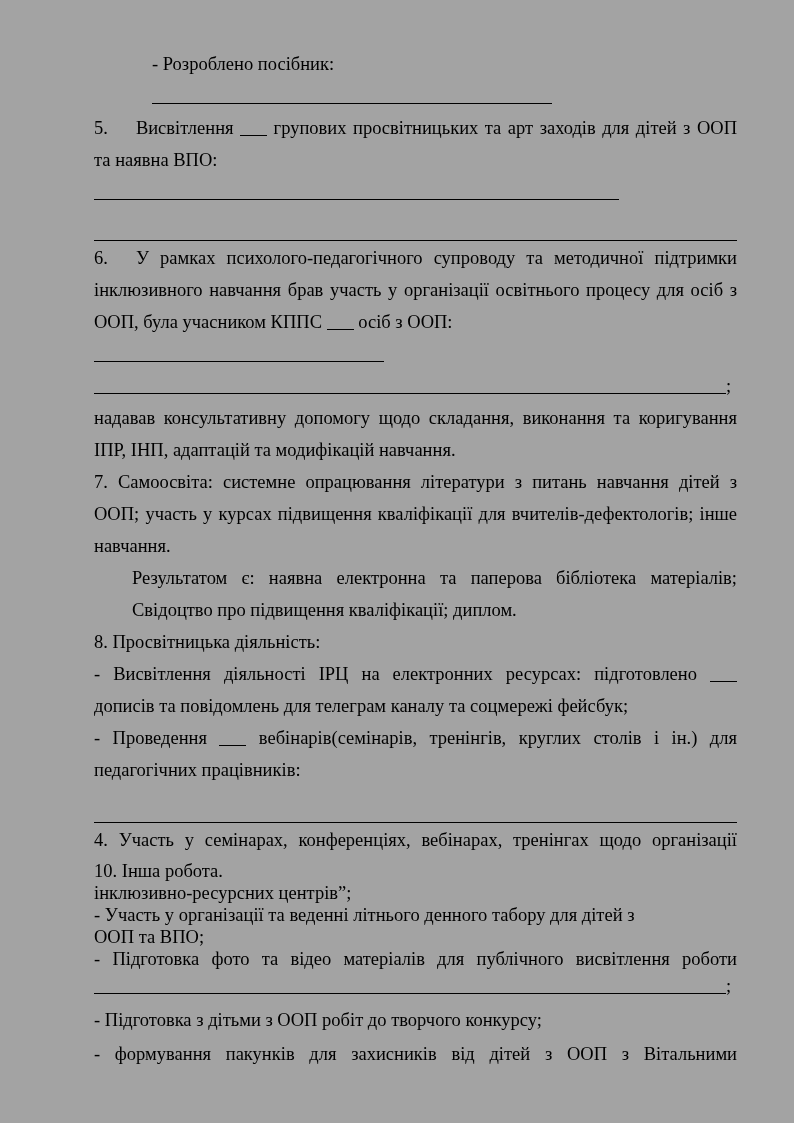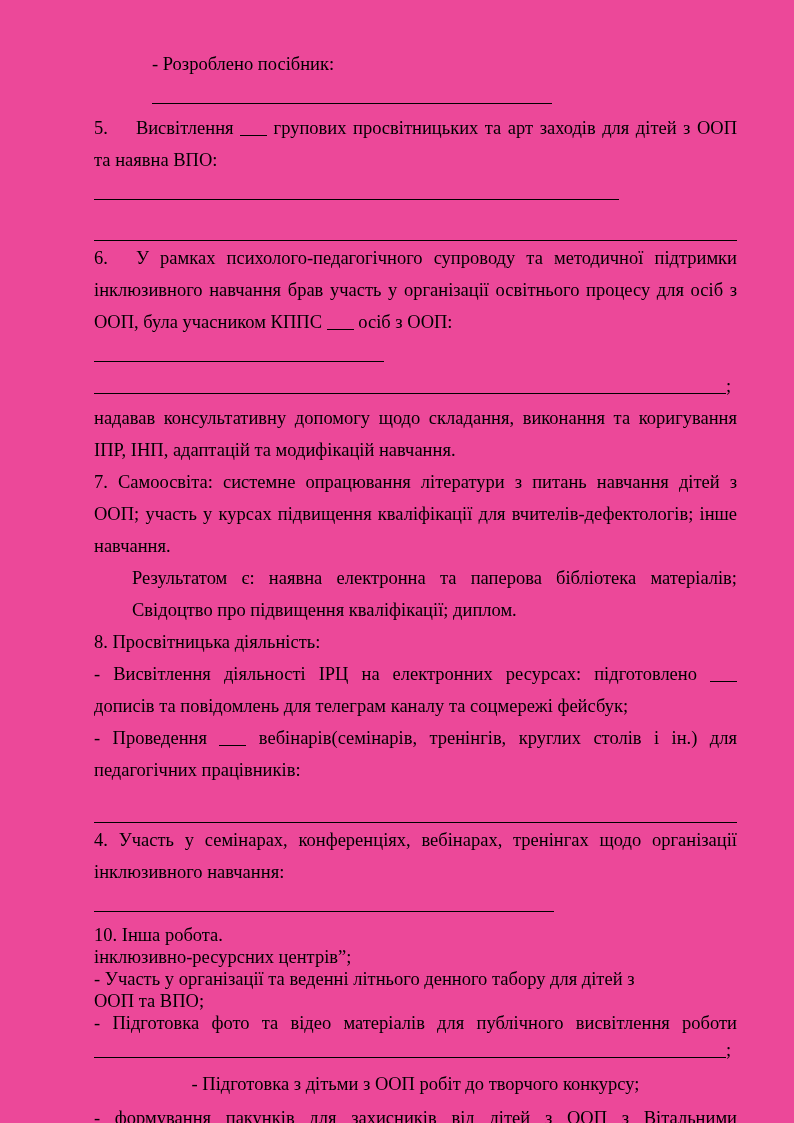--- a/index.html
+++ b/index.html
@@ -1,21 +1,21 @@
 <!DOCTYPE html>
 <html><head>
 <meta charset="utf-8">
 <style>
   html,body{margin:0;padding:0;background:#ffffff;}
   .page{
     position:relative;
     width:794px;height:1123px;
     box-sizing:border-box;
     padding:48px 57px 30px 94px;
-    background:#ec4899;
+    background:#a3a3a3;
     font-family:"Liberation Serif","DejaVu Serif",serif;
     font-size:18.5px;
     color:#000;
     overflow:hidden;
   }
   .ln{line-height:32px;min-height:32px;text-align:left;}
   .jl{text-align:justify;text-align-last:justify;}
   .sg{line-height:22px;min-height:22px;}
   .indent58{padding-left:58px;}
   .ind38{margin-left:38px;font-family:Liberation Serif, serif;}
@@ -31,21 +31,21 @@
   .w400{width:400px;}
   .w460{width:460px;}
   .w525{width:525px;}
   .w632{width:632px;}
   .full-line{
     display:block;
     height:30px;
     border-bottom:1.2px solid #000;
     margin-bottom:2px;
   }
-  .mt2{margin-top:2px;text-align:center;}
+  .mt2{margin-top:2px;}
   .mt4{margin-top:4px;}
   .mt6{margin-top:6px;}
 </style>
 </head>
 <body>
 
 <div class="page">
 
   <div class="ln indent58">
     <span>- Розроблено посібник: </span><span class="blank w400"></span>
@@ -113,23 +113,20 @@
     <span>педагогічних працівників:</span>
   </div>
 
   <div class="ln mt6">
     <span class="full-line"></span>
   </div>
 
   <div class="ln jl">
     <span>4. Участь у семінарах, конференціях, вебінарах, тренінгах щодо організації</span>
   </div>
-  <div class="ln">
-    <span>інклюзивного навчання: </span><span class="blank w460"></span>
-  </div>
 
   <div class="ln sg mt4">
     <span>10. Інша робота.</span>
   </div>
   <div class="ln sg">
     <span>інклюзивно-ресурсних центрів”;</span>
   </div>
   <div class="ln sg">
     <span>- Участь у організації та веденні літнього денного табору для дітей з</span>
   </div>

